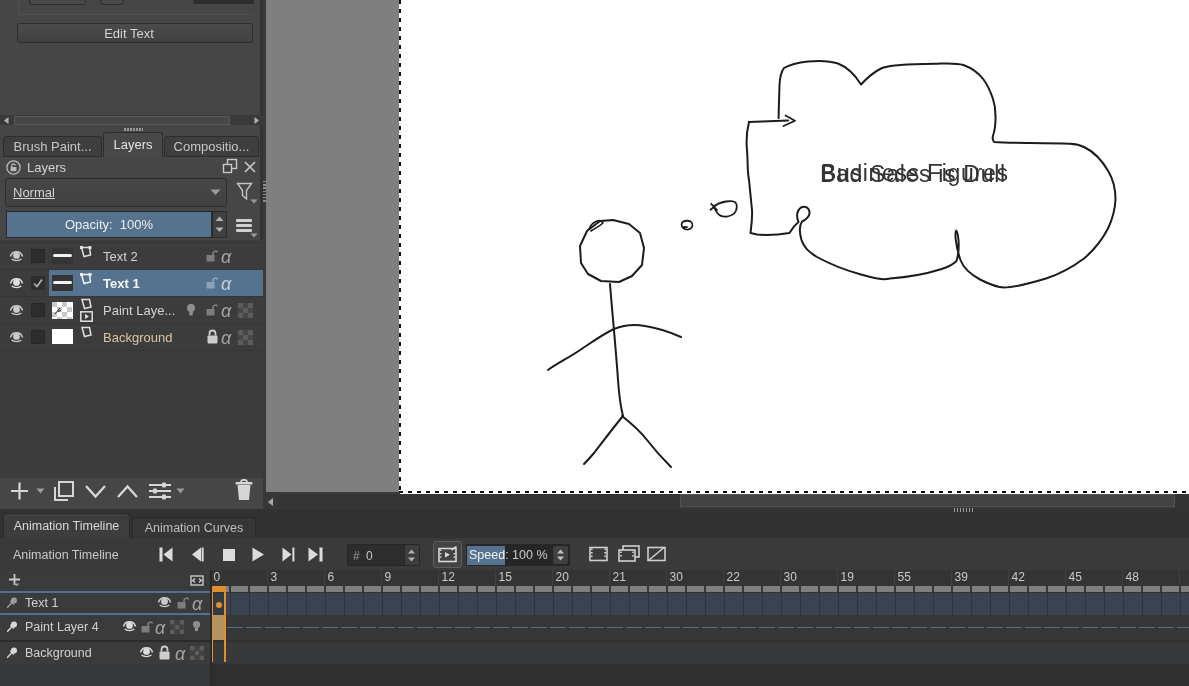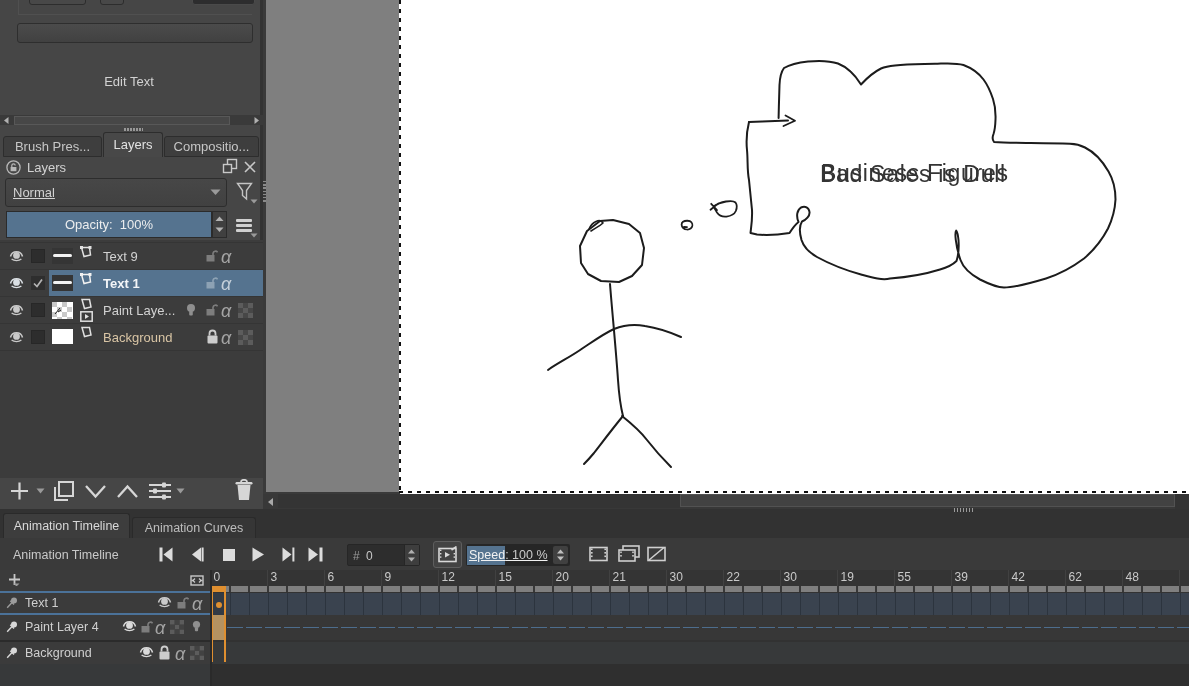--- a/index.html
+++ b/index.html
@@ -107,35 +107,35 @@
   <div class="abs" style="left:260px;top:0;width:3px;height:513px;background:#333;"></div>
 
   <div class="abs" style="left:29px;top:-8px;width:55px;height:11px;border:1px solid #2d2d2d;border-radius:3px;background:#484848;"></div>
   <div class="abs" style="left:100px;top:-8px;width:22px;height:11px;border:1px solid #2d2d2d;border-radius:3px;background:#484848;"></div>
   <div class="abs" style="left:192px;top:-14px;width:61px;height:17px;border:1px solid #4a4a4a;border-radius:3px;background:#2d2d2e;"></div>
   <div class="abs" style="left:18px;top:0;width:1px;height:15px;background:#505050;"></div>
   <div class="abs" style="left:18px;top:14px;width:234px;height:1px;background:#505050;"></div>
 
   <div class="abs" style="left:17px;top:23px;width:236px;height:20px;border:1px solid #2e2e2e;border-radius:3px;
        background:linear-gradient(#4b4b4b,#414141);box-sizing:border-box;"></div>
-  <div class="abs txt" style="left:17px;top:26px;width:224px;text-align:center;margin-top:48px;">Edit Text</div>
+  <div class="abs txt" style="left:17px;top:26px;width:224px;text-align:center;">Edit Text</div>
 
   <div class="abs" style="left:0;top:115px;width:263px;height:10px;background:#3a3a3a;"></div>
   <svg class="abs" style="left:2px;top:116px;" width="9" height="9">
       <path d="M6.5,1 L2,4.5 L6.5,8 Z" fill="#b0b0b0"></path>
     </svg>
   <div class="abs" style="left:14px;top:115.5px;width:216px;height:9px;background:#474747;border:1px solid #585858;box-sizing:border-box;"></div>
   <svg class="abs" style="left:252px;top:116px;" width="9" height="9">
       <path d="M2.5,1 L7,4.5 L2.5,8 Z" fill="#b0b0b0"></path>
     </svg>
   <div class="abs" style="left:124px;top:128px;width:19px;height:3px;
       background:repeating-linear-gradient(90deg,#989898 0 1.5px,transparent 1.5px 3px);"></div>
 
   <div class="abs txt" style="left:3px;top:136px;width:99px;height:21px;background:#3e3e3e;border:1px solid #2d2d2d;
-       border-radius:3px 3px 0 0;box-sizing:border-box;text-align:center;line-height:20px;color:#c6c6c6;">Brush Pres...</div>
+       border-radius:3px 3px 0 0;box-sizing:border-box;text-align:center;line-height:20px;color:#c6c6c6;">Brush Paint...</div>
   <div class="abs txt" style="left:103px;top:132px;width:60px;height:25px;background:#484848;border:1px solid #2d2d2d;border-bottom:none;
        border-radius:3px 3px 0 0;box-sizing:border-box;text-align:center;line-height:23px;color:#e2e2e2;">Layers</div>
   <div class="abs txt" style="left:164px;top:136px;width:95px;height:21px;background:#3e3e3e;border:1px solid #2d2d2d;
        border-radius:3px 3px 0 0;box-sizing:border-box;text-align:center;line-height:20px;color:#c6c6c6;">Compositio...</div>
 
   <svg class="abs" style="left:6px;top:160px;" width="15" height="15" viewBox="0 0 15 15">
     <circle cx="7.5" cy="7.5" r="6.6" fill="none" stroke="#b8b8b8" stroke-width="1.3"></circle>
     <rect x="4.6" y="7" width="5.8" height="4.2" fill="#b8b8b8"></rect>
     <path d="M5.8,7 V5.6 a1.7,1.7 0 0 1 3.4,0" fill="none" stroke="#b8b8b8" stroke-width="1.2"></path>
   </svg>
@@ -252,21 +252,21 @@
     <path d="M2,1.5 L9.5,1.5 L11,9 L4.5,10.5 Z" fill="none" stroke="#e0e0e0" stroke-width="1.5"></path>
     </svg>
   <svg class="abs" style="left:80px;top:311px;" width="13" height="11" viewBox="0 0 13 11">
     <rect x="0.8" y="0.8" width="11.4" height="9.4" fill="none" stroke="#e0e0e0" stroke-width="1.5"></rect>
     <path d="M5,3 L9,5.5 L5,8 Z" fill="#e0e0e0"></path>
     </svg>
   <svg class="abs" style="left:80px;top:326px;" width="13" height="12" viewBox="0 0 13 12">
     <path d="M2,1.5 L9.5,1.5 L11,9 L4.5,10.5 Z" fill="none" stroke="#e0e0e0" stroke-width="1.5"></path>
     </svg>
 
-  <div class="abs txt" style="left:103px;top:249px;">Text 9</div>
+  <div class="abs txt" style="left:103px;top:249px;">Text 2</div>
   <div class="abs txt" style="left:103px;top:276px;color:#f4f6f8;font-weight:bold;">Text 1</div>
   <div class="abs txt" style="left:103px;top:303px;">Paint Laye...</div>
   <div class="abs txt" style="left:103px;top:330px;color:#d9c5a5;">Background</div>
 
   <svg class="abs" style="left:205px;top:249px;" width="13" height="14" viewBox="0 0 13 14">
     <rect x="1.5" y="6" width="8" height="6.5" fill="#7d7d7d"></rect>
     <path d="M8,6 V4.2 a2.6,2.6 0 0 1 4.6,-1" fill="none" stroke="#7d7d7d" stroke-width="1.6"></path>
     </svg>
   <svg class="abs" style="left:205px;top:276px;" width="13" height="14" viewBox="0 0 13 14">
     <rect x="1.5" y="6" width="8" height="6.5" fill="#8da2b4"></rect>
@@ -410,21 +410,21 @@
         <rect x="2" y="3.6" width="1.4" height="1.4"></rect>
         <rect x="2" y="7" width="1.4" height="1.4"></rect>
         <rect x="2" y="10.4" width="1.4" height="1.4"></rect>
         <rect x="15.6" y="7" width="1.4" height="1.4"></rect>
         <rect x="15.6" y="10.4" width="1.4" height="1.4"></rect>
       </g>
     </svg>
 
   <div class="abs" style="left:466px;top:544px;width:104px;height:22px;background:#262626;border-radius:2px;"></div>
   <div class="abs" style="left:467px;top:545.5px;width:38px;height:19px;background:#55738f;"></div>
-  <div class="abs" style="left:469px;top:548px;color:#f2f2f2;font-size:12.5px;text-decoration:underline;">Speed<span style="color:#cccccc;">: 100 %</span></div>
+  <div class="abs" style="left:469px;top:548px;color:#f2f2f2;font-size:12.5px;">Speed<span style="color:#cccccc;">: 100 %</span></div>
   <div class="abs" style="left:553px;top:546px;width:15px;height:18px;background:#404040;border-radius:2px;"></div>
   <svg class="abs" style="left:556px;top:549px;" width="9" height="5">
       <path d="M4.5,0.5 L8,4.5 L1,4.5 Z" fill="#c0c0c0"></path>
     </svg>
   <svg class="abs" style="left:556px;top:556px;" width="9" height="5">
       <path d="M1,0.5 L8,0.5 L4.5,4.5 Z" fill="#c0c0c0"></path>
     </svg>
 
   <svg class="abs" style="left:589px;top:546px;" width="19" height="16" viewBox="0 0 19 16">
     <rect x="1" y="1.5" width="17" height="13" fill="none" stroke="#cfcfcf" stroke-width="1.6"></rect>
@@ -476,21 +476,21 @@
       <span class="abs" style="left:285px;">15</span>
       <span class="abs" style="left:342px;">20</span>
       <span class="abs" style="left:399px;">21</span>
       <span class="abs" style="left:456px;">30</span>
       <span class="abs" style="left:513px;">22</span>
       <span class="abs" style="left:570px;">30</span>
       <span class="abs" style="left:627px;">19</span>
       <span class="abs" style="left:684px;">55</span>
       <span class="abs" style="left:741px;">39</span>
       <span class="abs" style="left:798px;">42</span>
-      <span class="abs" style="left:855px;">62</span>
+      <span class="abs" style="left:855px;">45</span>
       <span class="abs" style="left:912px;">48</span>
   </div>
 
   <div class="abs" style="left:0;top:586px;width:211px;height:4.5px;background:#3b3b3b;"></div>
   <div class="abs" style="left:0;top:590.5px;width:211px;height:2px;background:#4b7299;"></div>
   <div class="abs" style="left:0;top:592.5px;width:211px;height:20.5px;background:#3b3b3b;"></div>
   <div class="abs" style="left:0;top:613px;width:211px;height:2px;background:#4b7299;"></div>
   <div class="abs" style="left:0;top:615px;width:211px;height:25px;background:#3b3b3b;"></div>
   <div class="abs" style="left:0;top:640px;width:211px;height:2px;background:#2b2b2b;"></div>
   <div class="abs" style="left:0;top:642px;width:211px;height:21.5px;background:#3b3b3b;"></div>

